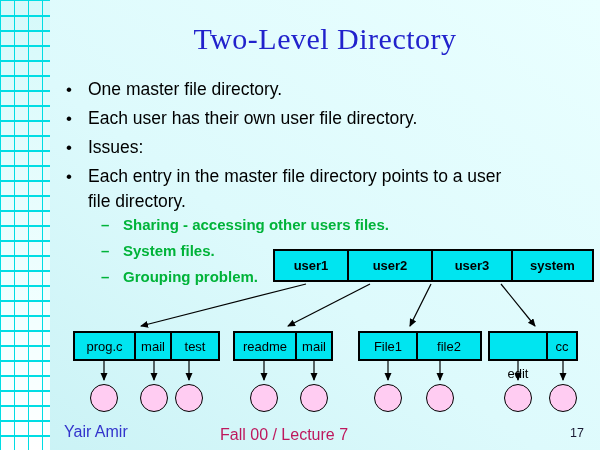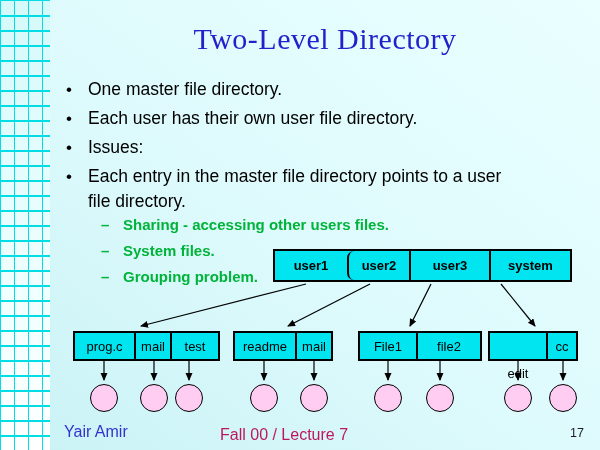--- a/index.html
+++ b/index.html
@@ -123,21 +123,21 @@
 </ul>
 
 <ul class="sub-bullets">
   <li><span>Sharing - accessing other users files.</span></li>
   <li><span>System files.</span></li>
   <li><span>Grouping problem.</span></li>
 </ul>
 
 <div class="dir-table master" style="left:273px; top:249px; height:33px;">
   <div class="dir-cell" style="width:72px;">user1</div>
-  <div class="dir-cell" style="width:62px;border-radius:7px;">user2</div>
+  <div class="dir-cell" style="width:84px;">user2</div>
   <div class="dir-cell" style="width:80px;">user3</div>
   <div class="dir-cell" style="width:81px;">system</div>
 </div>
 
 <div class="dir-table" style="left:73px; top:331px; height:30px;">
   <div class="dir-cell" style="width:59px;">prog.c</div>
   <div class="dir-cell" style="width:36px;">mail</div>
   <div class="dir-cell" style="width:48px;">test</div>
 </div>
 

